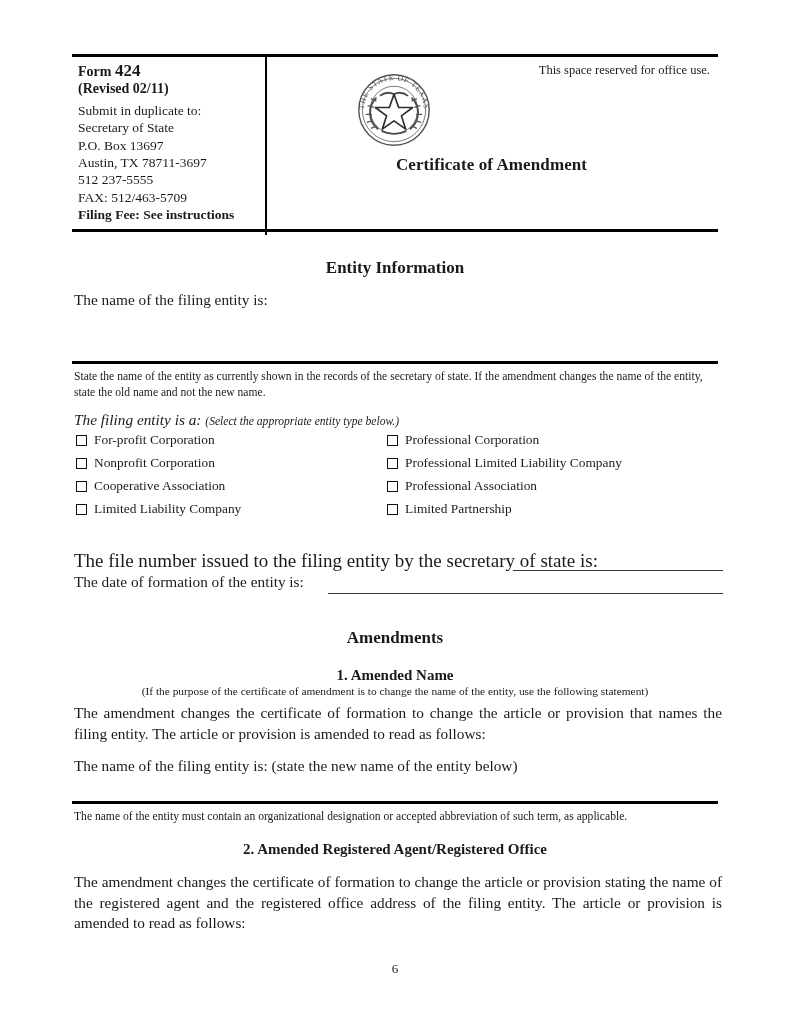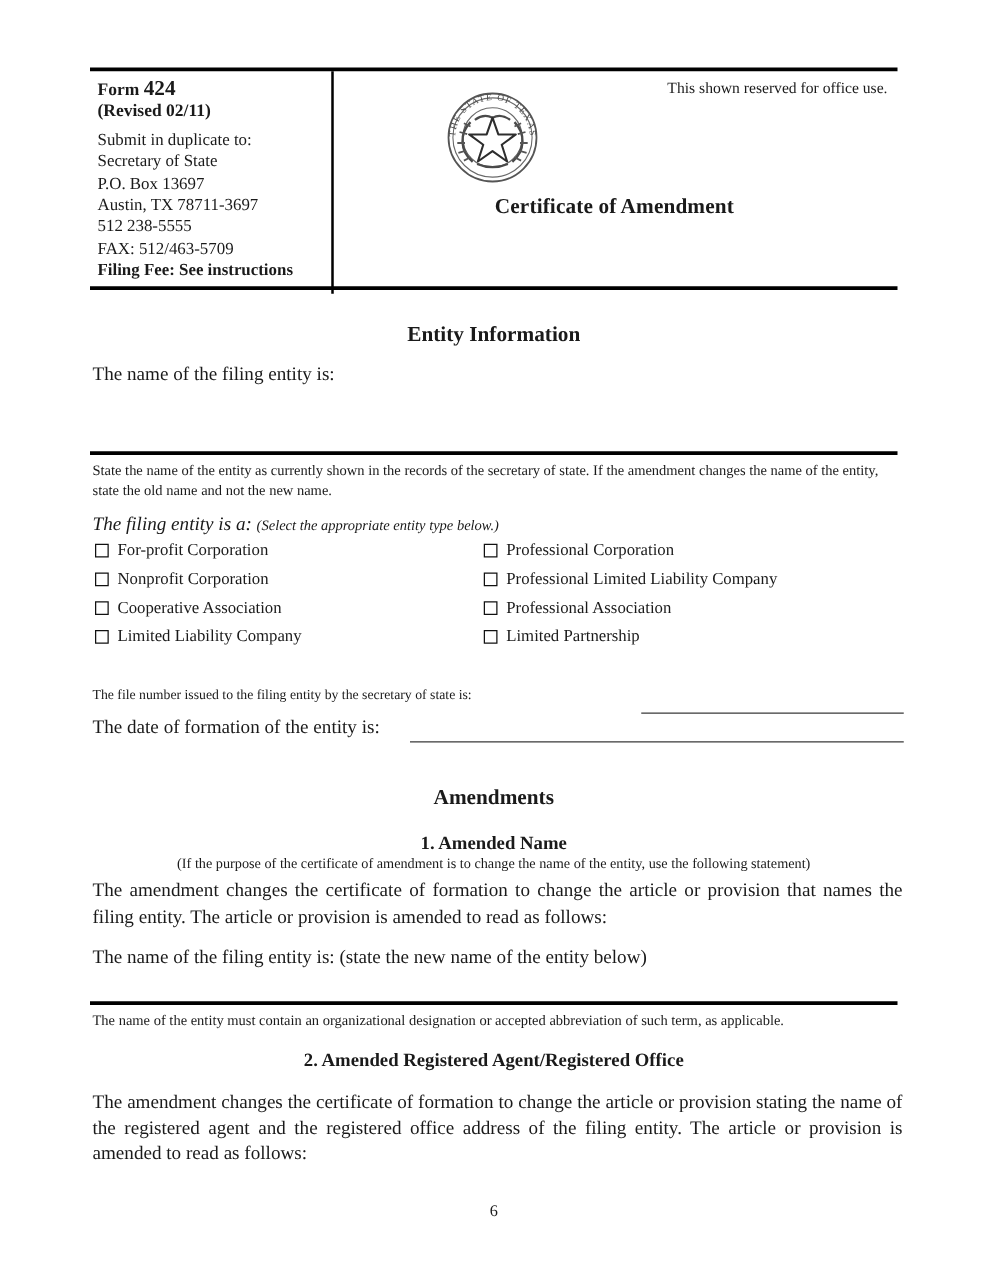--- a/index.html
+++ b/index.html
@@ -183,26 +183,26 @@
     <div class="header-divider"></div>
 
     <div class="header-left">
       <div class="ln form-no"><span>Form</span> <span class="big">424</span></div>
       <div class="ln revised">(Revised 02/11)</div>
       <div class="addr-gap"></div>
       <div class="ln">Submit in duplicate to:</div>
       <div class="ln">Secretary of State</div>
       <div class="ln">P.O. Box 13697</div>
       <div class="ln">Austin, TX 78711-3697</div>
-      <div class="ln">512 238-5555</div>
+      <div class="ln">512 237-5555</div>
       <div class="ln">FAX: 512/463-5709</div>
       <div class="ln bold">Filing Fee: See instructions</div>
     </div>
 
-    <div class="office-use">This shown reserved for office use.</div>
+    <div class="office-use">This space reserved for office use.</div>
 
     <div class="seal-wrap">
       <svg viewBox="0 0 100 100" width="88" height="88" aria-hidden="true">
         <defs>
           <path id="sealArc" d="M 16,50 A 34,34 0 0 1 84,50" fill="none"></path>
         </defs>
         <circle cx="50" cy="50" r="40" fill="#ffffff" stroke="#555" stroke-width="1.6"></circle>
         <circle cx="50" cy="50" r="36" fill="none" stroke="#6a6a6a" stroke-width="1"></circle>
         <circle cx="50" cy="50" r="27" fill="none" stroke="#6a6a6a" stroke-width="1"></circle>
         <text font-family="'Liberation Serif', serif" font-size="8.5" fill="#4a4a4a" letter-spacing="1.1">
@@ -265,21 +265,21 @@
   </div>
   <div class="cb-row" style="left:387px; top:478px;">
     <span class="cb-box"></span>
     <span>Professional Association</span>
   </div>
   <div class="cb-row" style="left:387px; top:501px;">
     <span class="cb-box"></span>
     <span>Limited Partnership</span>
   </div>
 
-  <div class="abs" style="left:74px; top:550px; font-size:11px;">The file number issued to the filing entity by the secretary of state is:</div>
+  <div class="abs" style="left:74px; top:550px; font-size:19px;">The file number issued to the filing entity by the secretary of state is:</div>
   <div class="abs" style="left:513px; top:553px; width:210px; font-size:15.3px; height:17px;"></div>
   <div class="abs fill-line" style="left:513px; top:570px; width:210px;"></div>
 
   <div class="abs" style="left:74px; top:573px; font-size:15.3px;">The date of formation of the entity is:</div>
   <div class="abs" style="left:328px; top:576px; width:395px; font-size:15.3px; height:17px;"></div>
   <div class="abs fill-line" style="left:328px; top:593px; width:395px;"></div>
 
   <div class="abs section-head" style="top:628px;">Amendments</div>
 
   <div class="abs sub-head" style="top:667px;">1.  Amended Name</div>

